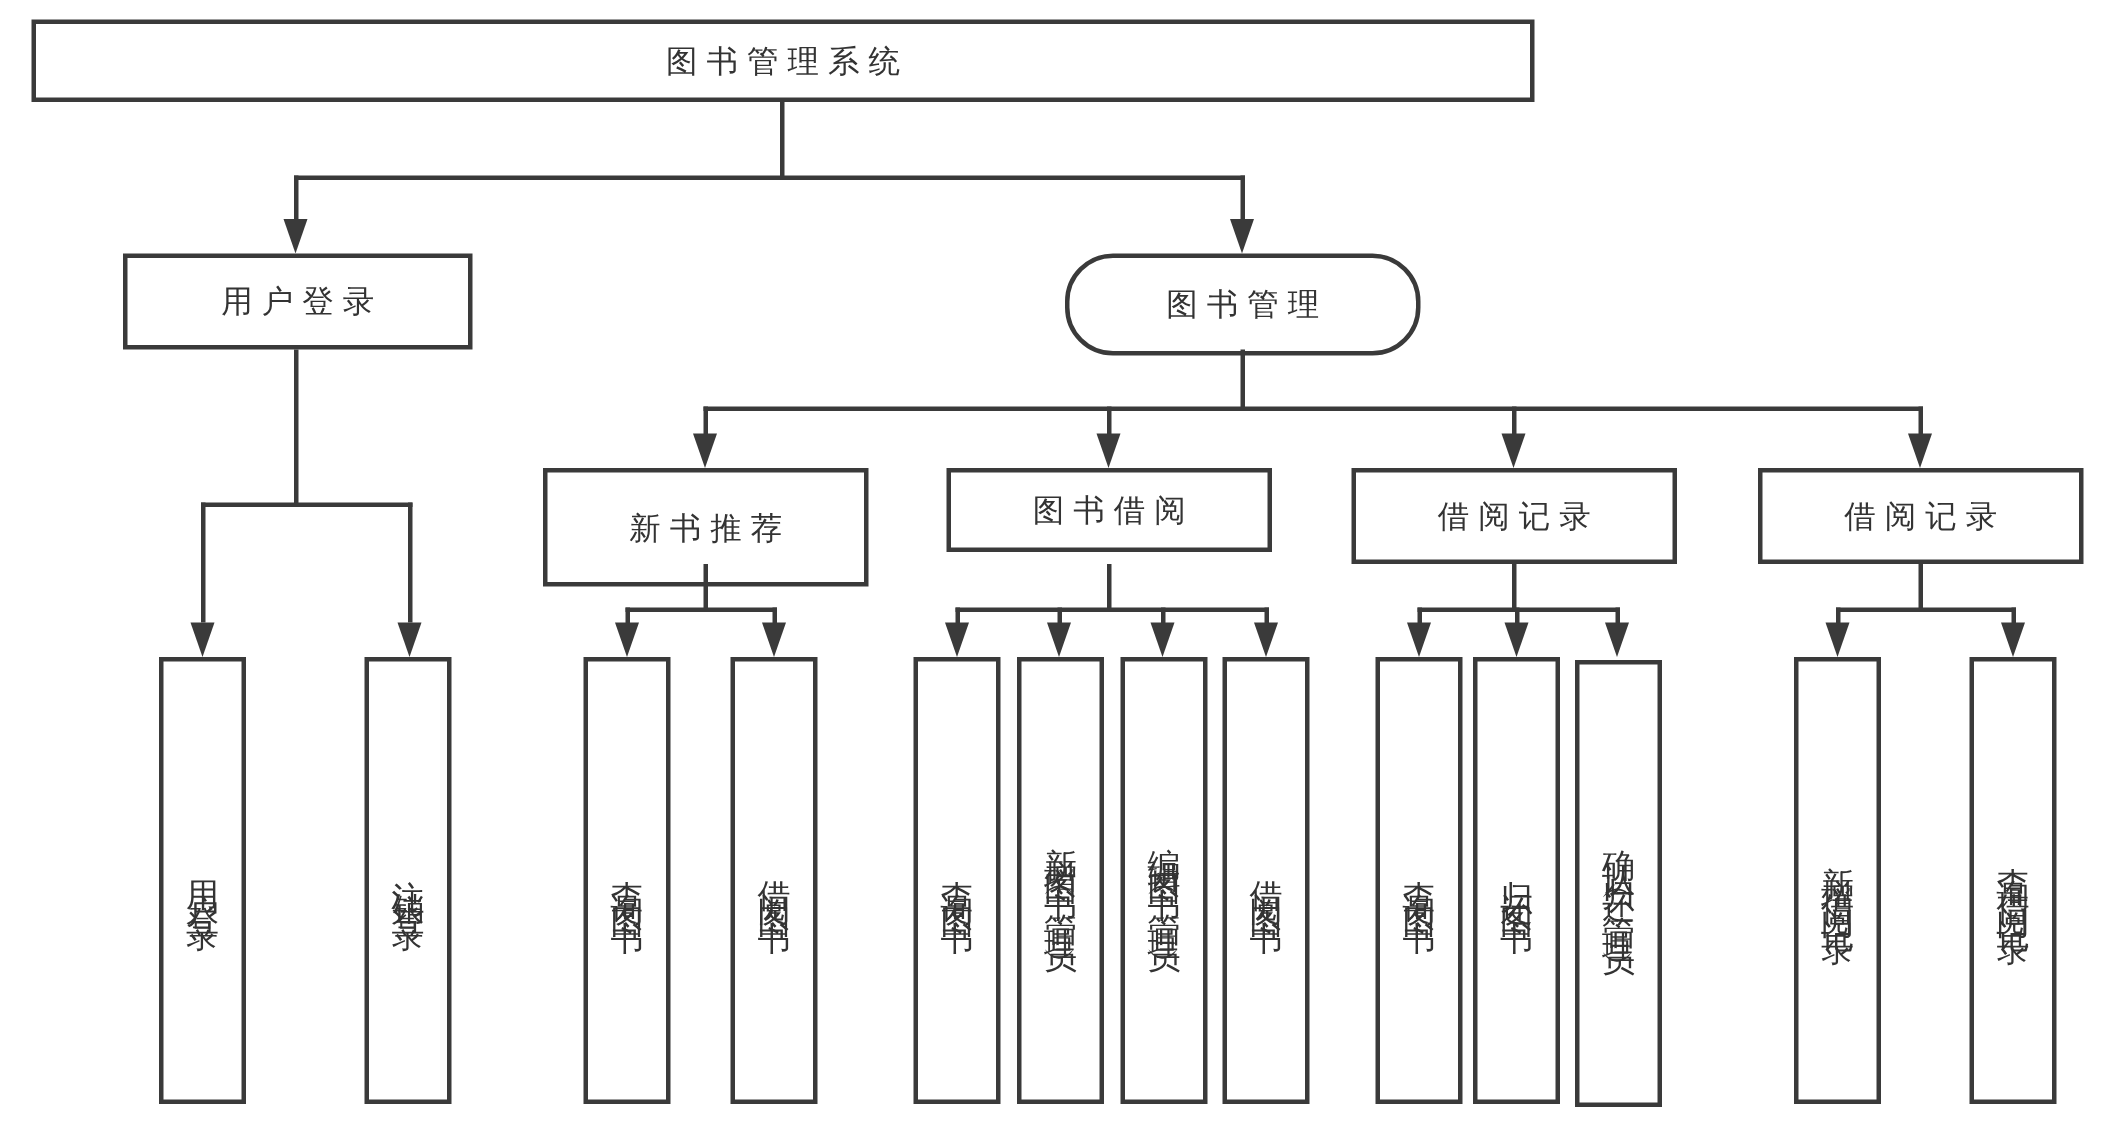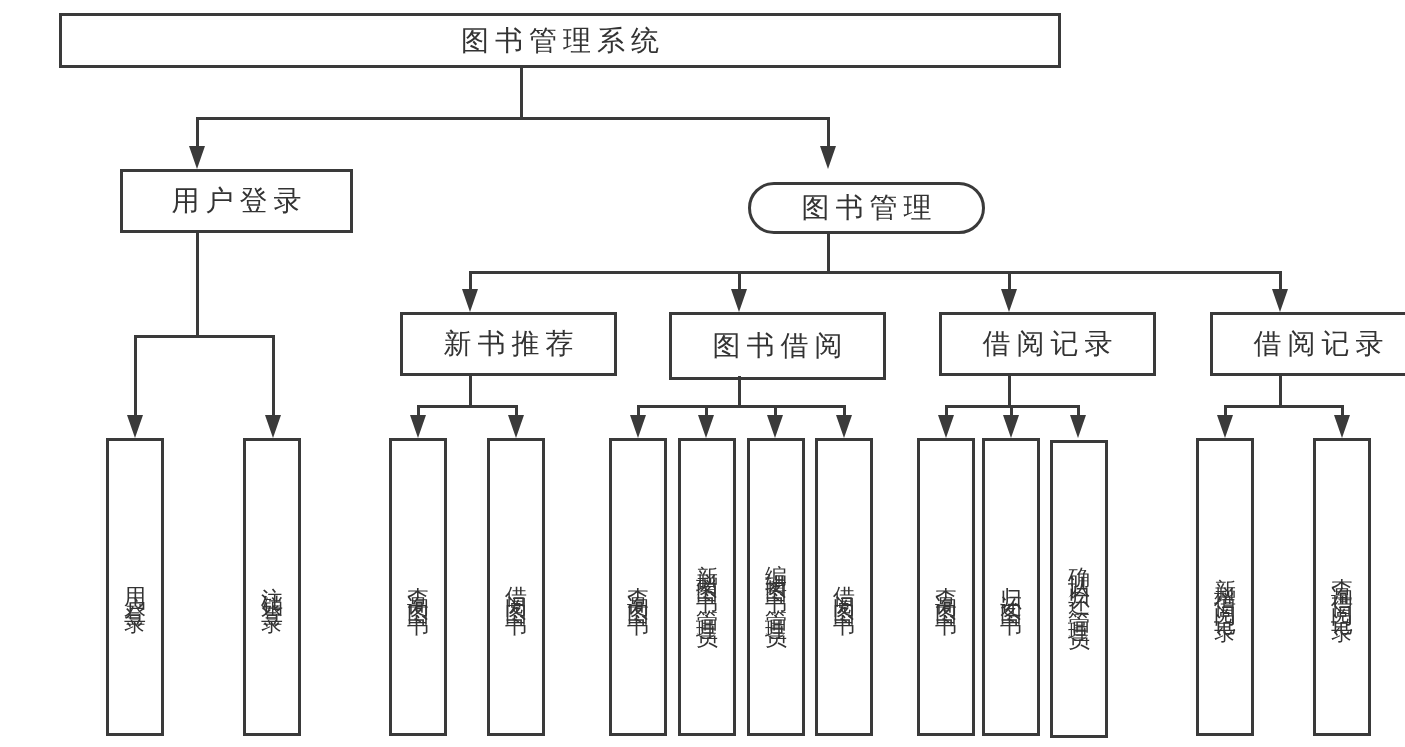--- a/index.html
+++ b/index.html
@@ -14,25 +14,24 @@
     position:absolute;
     background:#ffffff;
     border:3px solid #3a3a3a;
     box-sizing:border-box;
     display:flex;
     align-items:center;
     justify-content:center;
     color:#333333;
   }
   .hlabel{
-    font-size:28px;
+    font-size:21px;
     letter-spacing:6px;
     text-indent:6px;
     white-space:nowrap;
-    margin-left:38px;
   }
   .leaf{
     writing-mode:vertical-rl;
     text-orientation:mixed;
     font-size:22px;
     letter-spacing:9px;
     line-height:1;
   }
   .ln{
     position:absolute;
@@ -64,42 +63,42 @@
   <div class="box hlabel" style="left:21px;top:13px;width:1002px;height:55px;">图书管理系统</div>
 
   <i class="ln" style="left:520px;top:68px;width:3px;height:50px;"></i>
   <i class="ln" style="left:196px;top:117px;width:634px;height:3px;"></i>
   <i class="ln" style="left:196px;top:117px;width:3px;height:30px;"></i>
   <i class="ar" style="left:189px;top:146px;"></i>
   <i class="ln" style="left:827px;top:117px;width:3px;height:30px;"></i>
   <i class="ar" style="left:820px;top:146px;"></i>
 
   <div class="box hlabel" style="left:82px;top:169px;width:233px;height:64px;">用户登录</div>
-  <div class="box hlabel" style="left:710px;top:182px;width:237px;height:52px;border-radius:32px;">图书管理</div>
+  <div class="box hlabel" style="left:710px;top:169px;width:237px;height:68px;border-radius:32px;">图书管理</div>
 
   <i class="ln" style="left:196px;top:233px;width:3px;height:105px;"></i>
   <i class="ln" style="left:134px;top:335px;width:141px;height:3px;"></i>
   <i class="ln" style="left:134px;top:335px;width:3px;height:80px;"></i>
   <i class="ar" style="left:127px;top:415px;"></i>
   <i class="ln" style="left:272px;top:335px;width:3px;height:80px;"></i>
   <i class="ar" style="left:265px;top:415px;"></i>
 
   <i class="ln" style="left:827px;top:233px;width:3px;height:41px;"></i>
   <i class="ln" style="left:469px;top:271px;width:813px;height:3px;"></i>
   <i class="ln" style="left:469px;top:271px;width:3px;height:20px;"></i>
   <i class="ar" style="left:462px;top:289px;"></i>
   <i class="ln" style="left:738px;top:271px;width:3px;height:20px;"></i>
   <i class="ar" style="left:731px;top:289px;"></i>
   <i class="ln" style="left:1008px;top:271px;width:3px;height:20px;"></i>
   <i class="ar" style="left:1001px;top:289px;"></i>
   <i class="ln" style="left:1279px;top:271px;width:3px;height:20px;"></i>
   <i class="ar" style="left:1272px;top:289px;"></i>
 
-  <div class="box hlabel" style="left:362px;top:312px;width:217px;height:64px;">新书推荐</div>
-  <div class="box hlabel" style="left:631px;top:312px;width:217px;height:68px;">图书借阅</div>
+  <div class="box hlabel" style="left:362px;top:312px;width:217px;height:79px;">新书推荐</div>
+  <div class="box hlabel" style="left:631px;top:312px;width:217px;height:56px;">图书借阅</div>
   <div class="box hlabel" style="left:901px;top:312px;width:217px;height:64px;">借阅记录</div>
   <div class="box hlabel" style="left:1172px;top:312px;width:217px;height:64px;">借阅记录</div>
 
   <i class="ln" style="left:469px;top:376px;width:3px;height:32px;"></i>
   <i class="ln" style="left:417px;top:405px;width:101px;height:3px;"></i>
   <i class="ln" style="left:417px;top:405px;width:3px;height:12px;"></i>
   <i class="ar" style="left:410px;top:415px;"></i>
   <i class="ln" style="left:515px;top:405px;width:3px;height:12px;"></i>
   <i class="ar" style="left:508px;top:415px;"></i>
 

